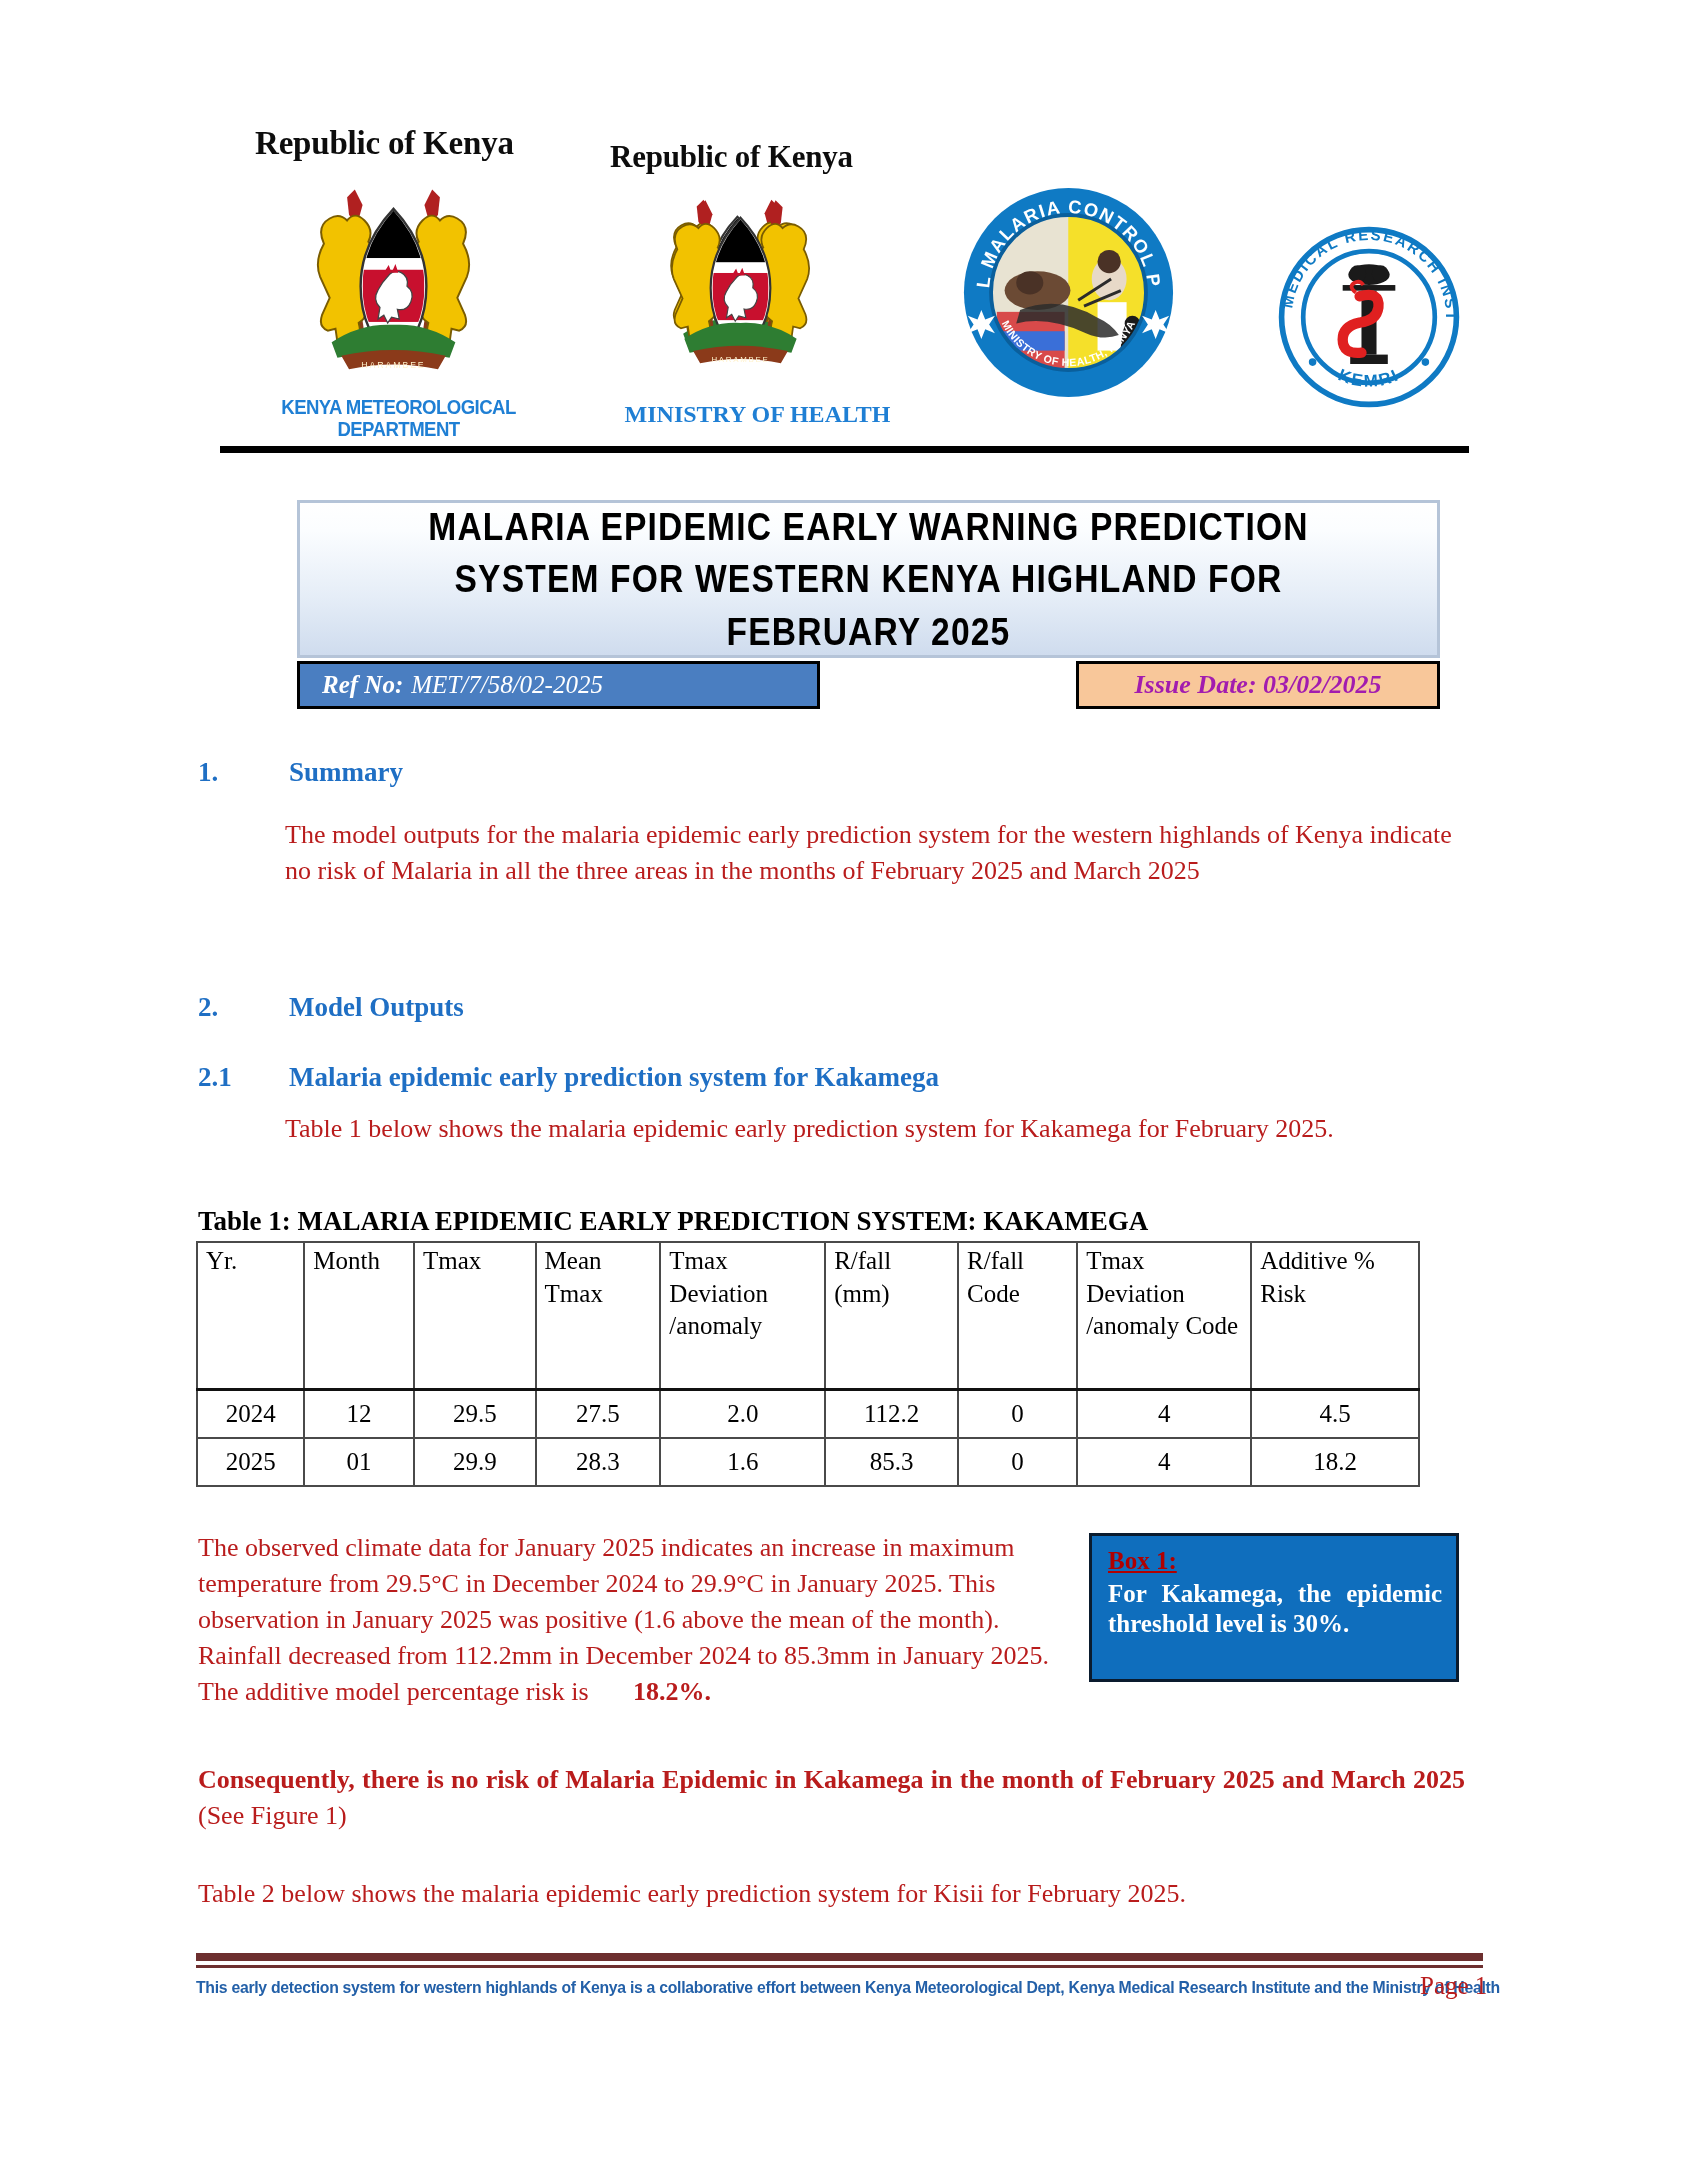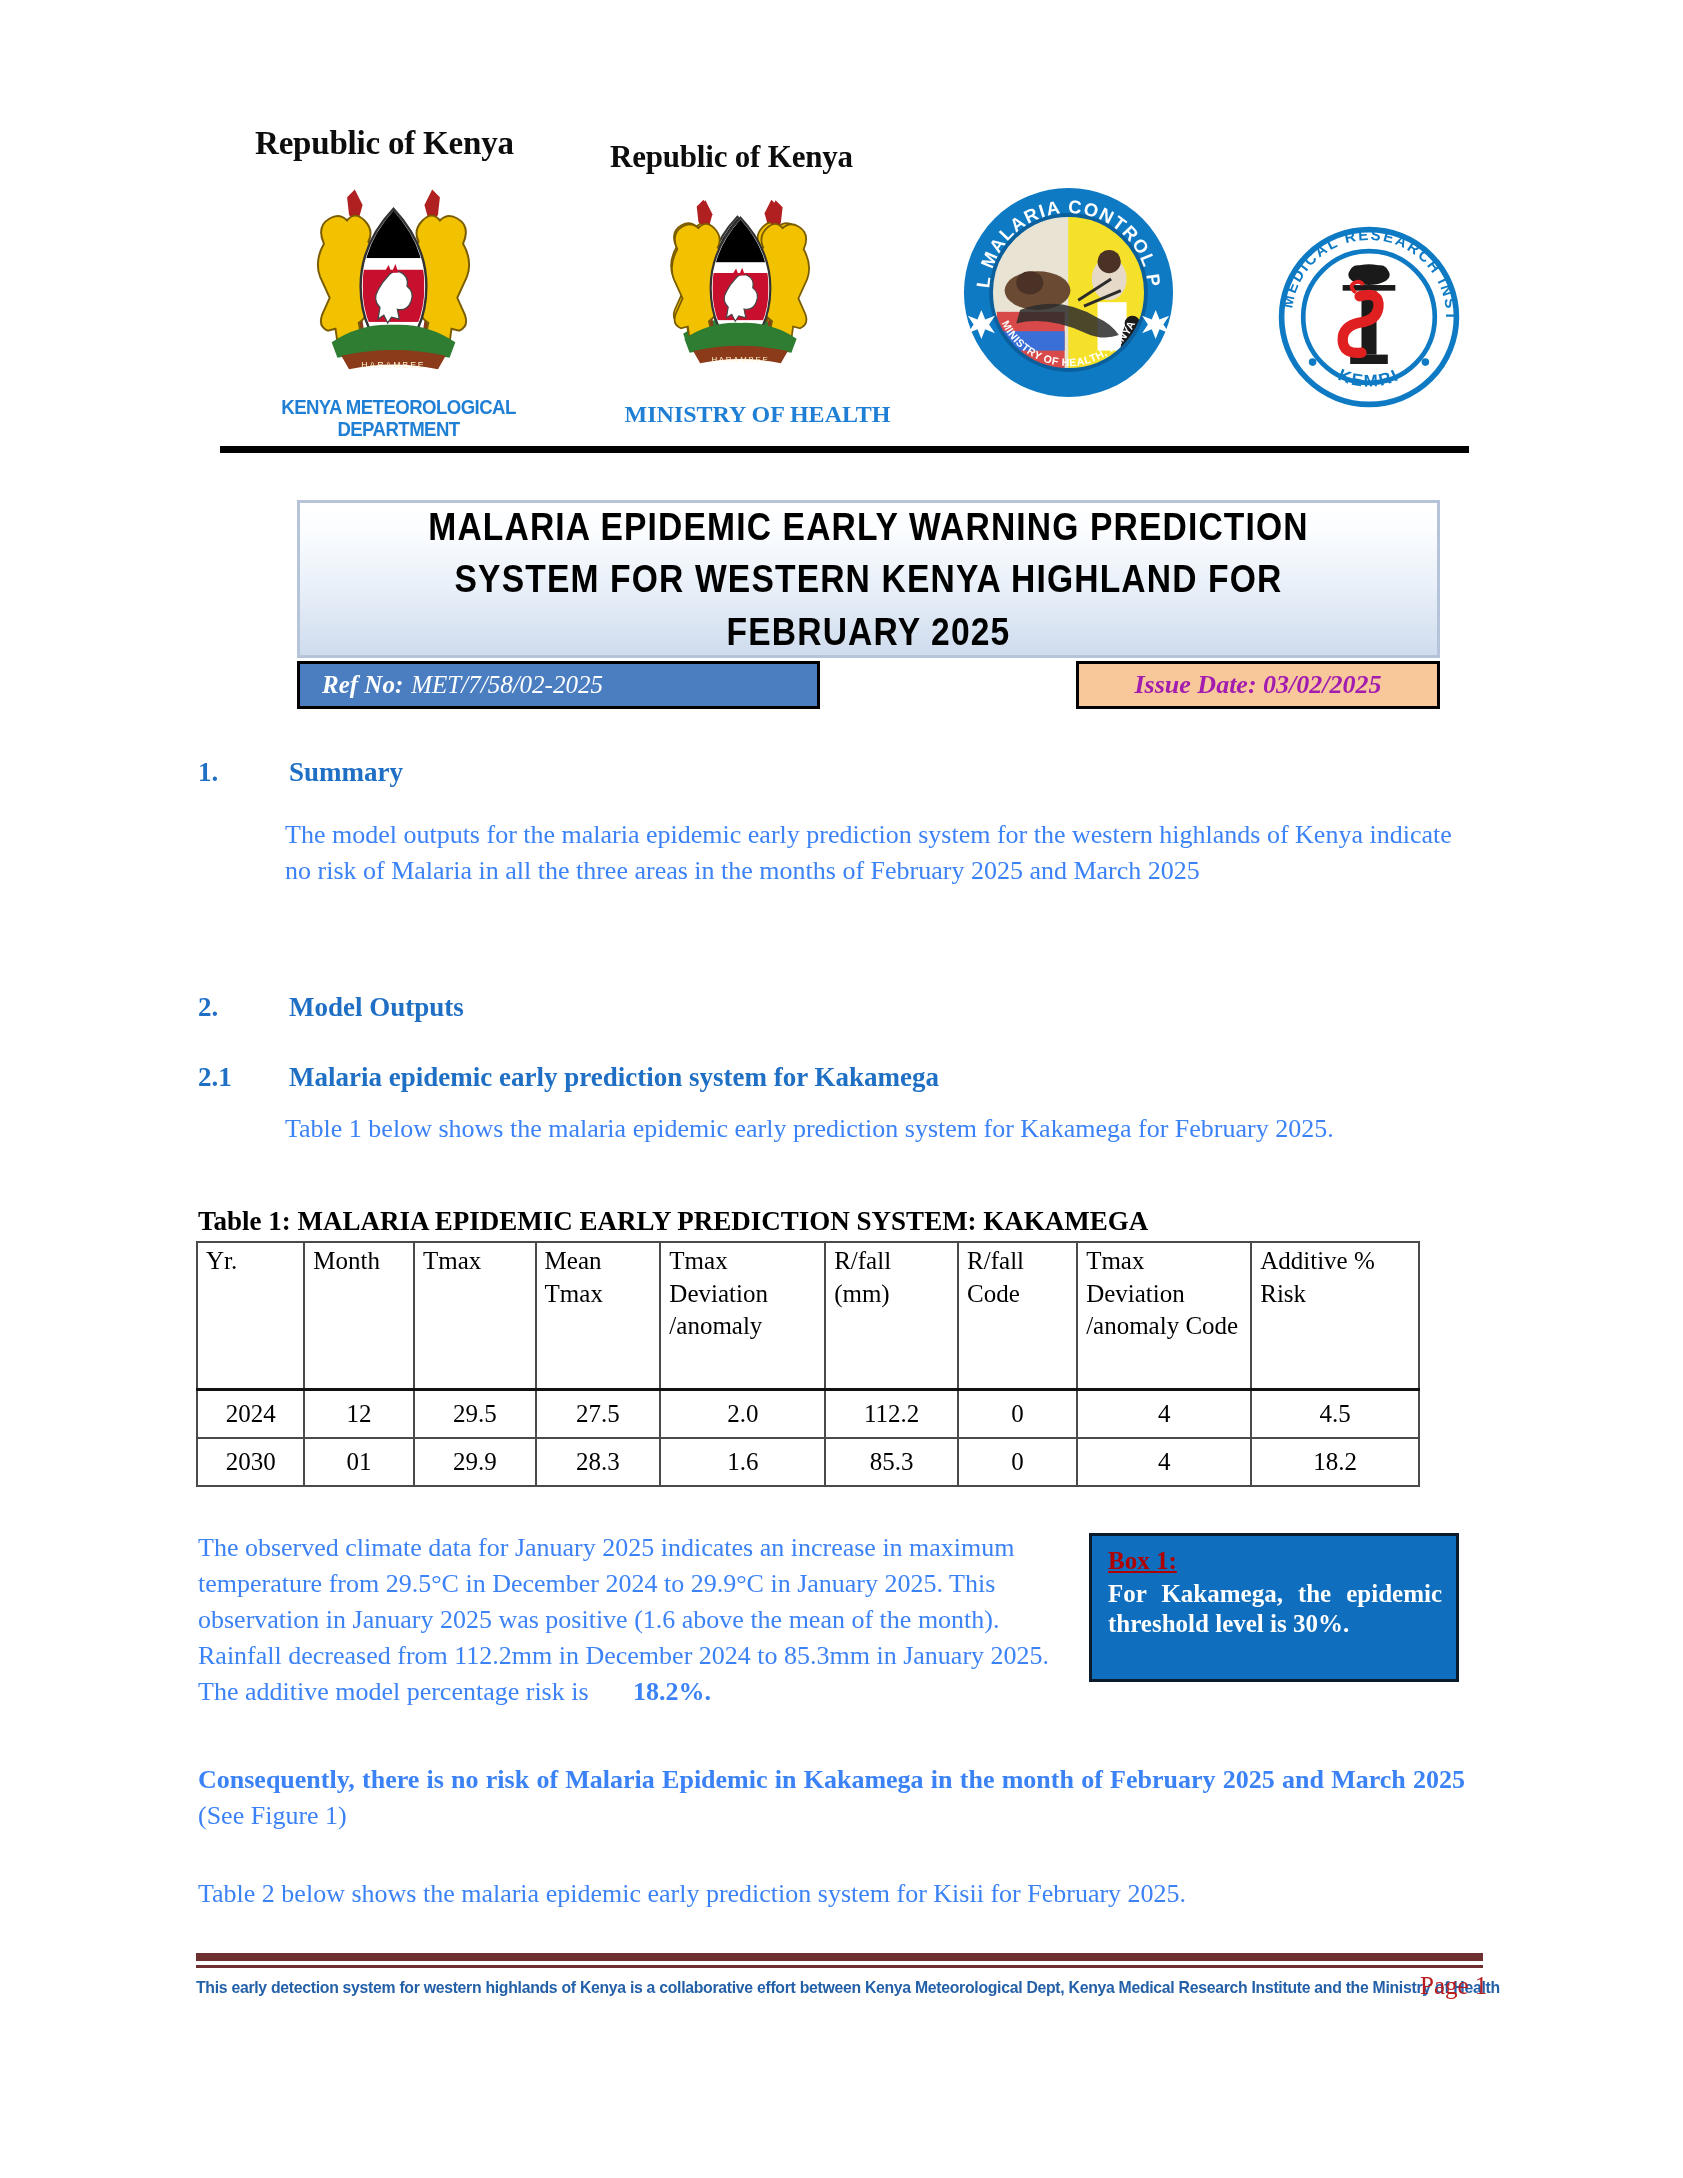--- a/index.html
+++ b/index.html
@@ -74,21 +74,21 @@
   }
 
   
   .num{
     position:absolute;color:#1f6fc4;font-weight:bold;font-size:27px;
   }
   .h-sec{
     position:absolute;color:#1f6fc4;font-weight:bold;font-size:27px;
   }
   .para{
-    position:absolute;font-size:26px;line-height:1.38;color:#3b82f6;text-align:left;
+    position:absolute;font-size:26px;line-height:1.38;color:#b91c1c;text-align:left;
   }
 
   #n1{left:198px;top:757px;}
   #h1{left:289px;top:757px;}
   #p1{left:285px;top:817px;width:1178px;}
 
   #n2{left:198px;top:992px;}
   #h2{left:289px;top:992px;}
 
   #n21{left:198px;top:1062px;}
@@ -336,21 +336,21 @@
         <td>12</td>
         <td>29.5</td>
         <td>27.5</td>
         <td>2.0</td>
         <td>112.2</td>
         <td>0</td>
         <td>4</td>
         <td>4.5</td>
       </tr>
       <tr>
-        <td>2030</td>
+        <td>2025</td>
         <td>01</td>
         <td>29.9</td>
         <td>28.3</td>
         <td>1.6</td>
         <td>85.3</td>
         <td>0</td>
         <td>4</td>
         <td>18.2</td>
       </tr>
     </tbody>

